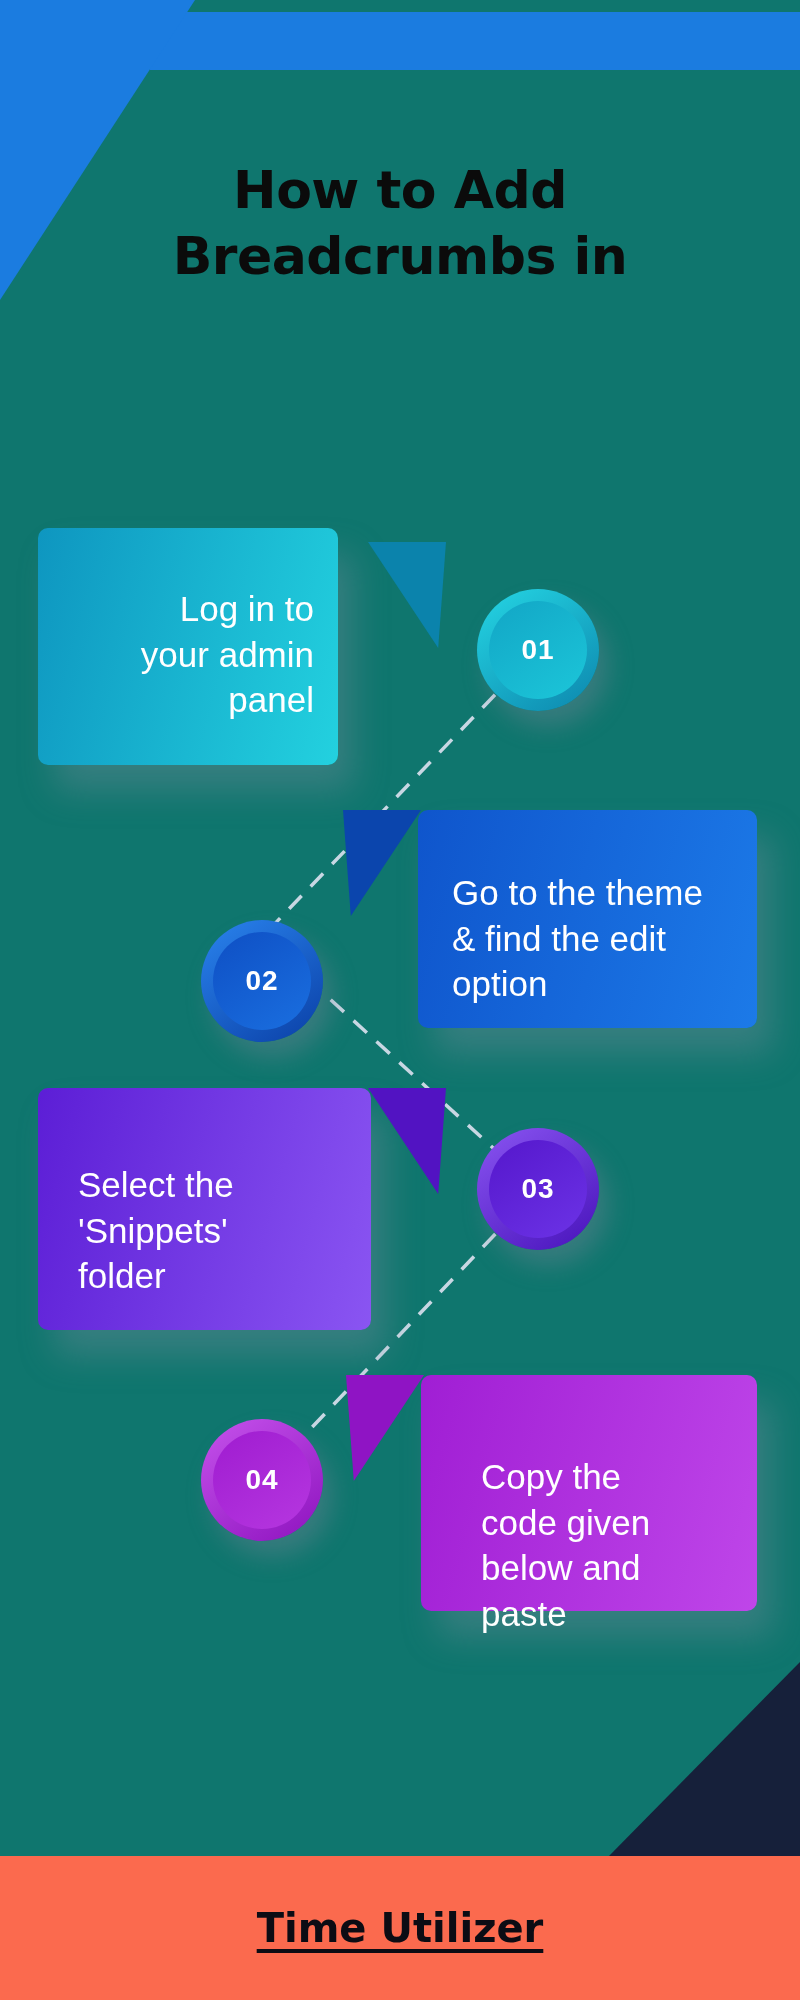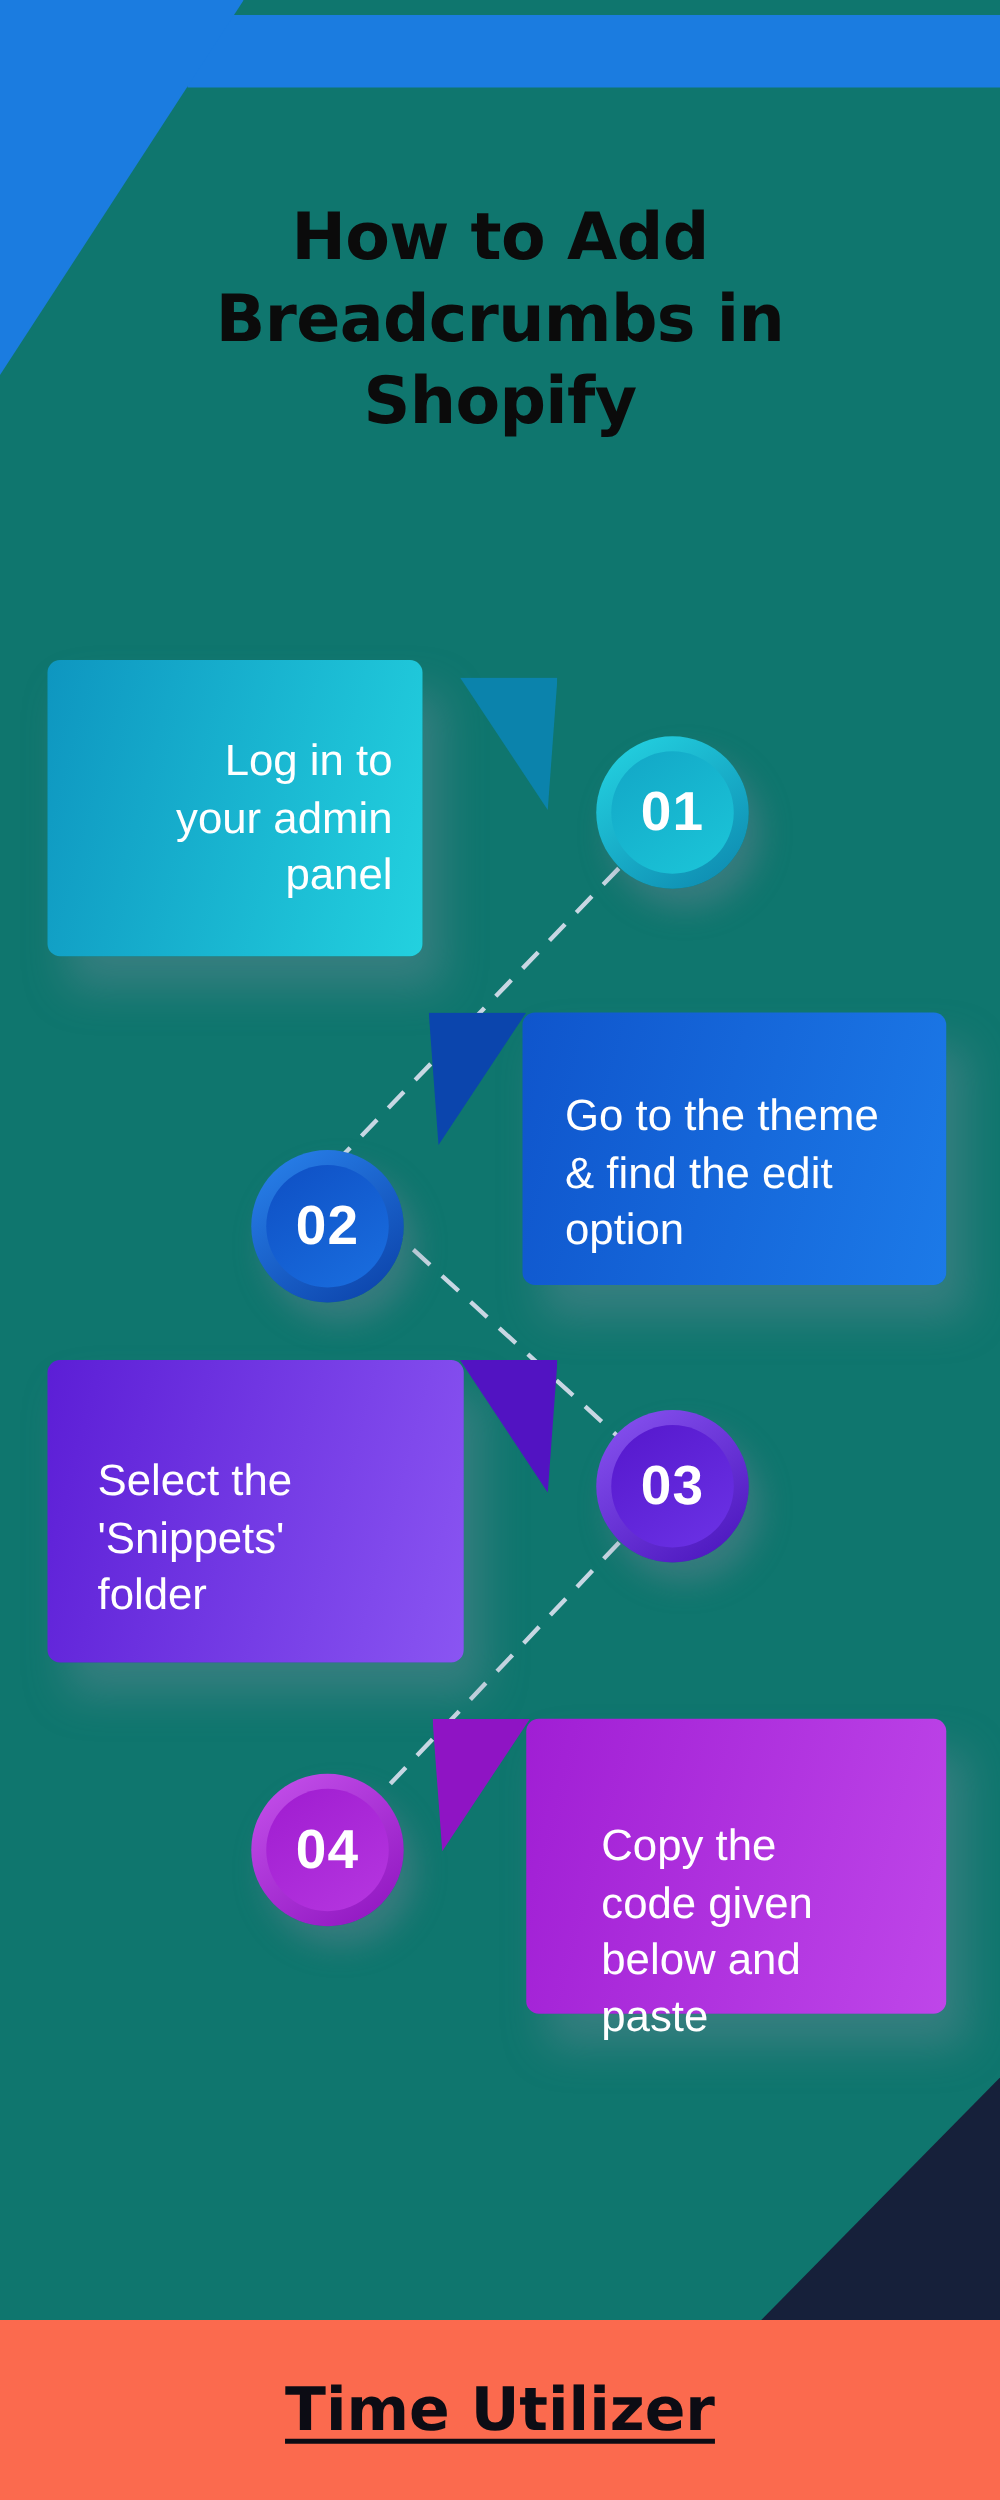--- a/index.html
+++ b/index.html
@@ -47,50 +47,49 @@
   .tail3{left:368px;top:1088px;width:78px;height:106px;background:#5213c2;
          clip-path:polygon(0 0,100% 0,90% 100%);}
   .tail4{left:346px;top:1375px;width:78px;height:106px;background:#8f14c4;
          clip-path:polygon(0 0,100% 0,10% 100%);}
 
   
   .badge{position:absolute;width:122px;height:122px;border-radius:50%;z-index:3;
          display:flex;align-items:center;justify-content:center;
          box-shadow:10px 16px 24px rgba(115,132,150,.4);}
   .badge-inner{width:98px;height:98px;border-radius:50%;display:flex;align-items:center;justify-content:center;}
-  .badge-num{color:#fff;font-weight:bold;font-size:44px;letter-spacing:1px;}
+  .badge-num{color:#fff;font-weight:bold;font-size:28px;letter-spacing:1px;}
   .badge1{left:477px;top:589px;background:linear-gradient(145deg,#25d6e4 0%,#0c86ad 100%);}
   .badge1 .badge-inner{background:linear-gradient(145deg,#12a6c6 0%,#1cc6d9 100%);}
   .badge2{left:201px;top:920px;background:linear-gradient(145deg,#2a84ee 0%,#0a3fa6 100%);}
   .badge2 .badge-inner{background:linear-gradient(145deg,#0e4fc4 0%,#1a6fe0 100%);}
   .badge3{left:477px;top:1128px;background:linear-gradient(145deg,#8a55f2 0%,#4712ba 100%);}
   .badge3 .badge-inner{background:linear-gradient(145deg,#5517cc 0%,#6c33e6 100%);}
   .badge4{left:201px;top:1419px;background:linear-gradient(145deg,#c653ec 0%,#8d12be 100%);}
   .badge4 .badge-inner{background:linear-gradient(145deg,#9f1cd0 0%,#b637e0 100%);}
 
   
   .corner-br{position:absolute;right:0;top:1662px;width:192px;height:195px;
              background:var(--corner_navy,#16203a);clip-path:polygon(100% 0,100% 100%,0 100%);}
   .footer{position:absolute;left:0;right:0;top:1856px;height:144px;
           background:var(--footer_orange,#fb6a4e);display:flex;align-items:center;justify-content:center;z-index:4;}
-  .brand{font-family:"DejaVu Sans",sans-serif;font-weight:bold;font-size:48px;color:#0c0c14;
+  .brand{font-family:"DejaVu Sans",sans-serif;font-weight:bold;font-size:40px;color:#0c0c14;
          text-decoration:underline;text-decoration-thickness:4px;text-underline-offset:7px;}
 </style>
 </head>
 <body>
 
 <div class="canvas">
 
   <div class="top-bar"></div>
   <div class="corner-tl"></div>
 
   <h1 class="title">
     <span>How to Add</span>
     <span>Breadcrumbs in</span>
-    <span>Shopify</span>
   </h1>
 
   <svg class="connectors" width="800" height="2000" viewBox="0 0 800 2000">
     <line x1="538" y1="650" x2="262" y2="937"></line>
     <line x1="262" y1="937" x2="538" y2="1189"></line>
     <line x1="538" y1="1189" x2="262" y2="1480"></line>
   </svg>
 
   <div class="card card1">
     <p class="card-text">Log in to

